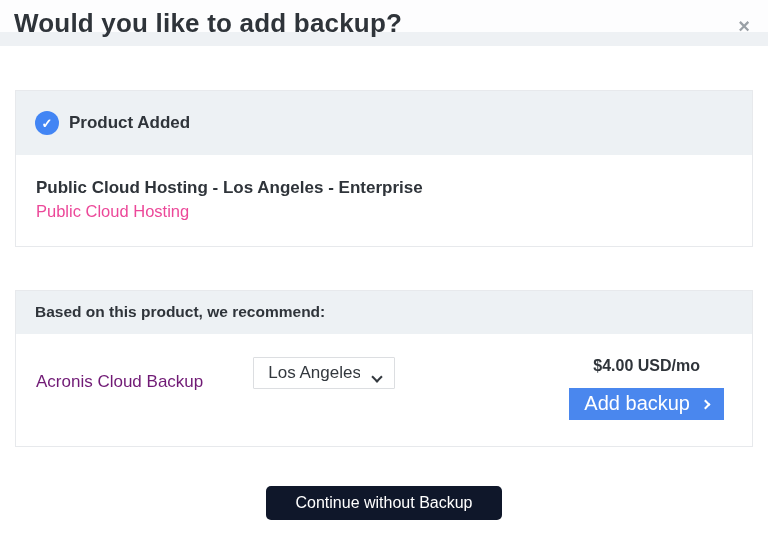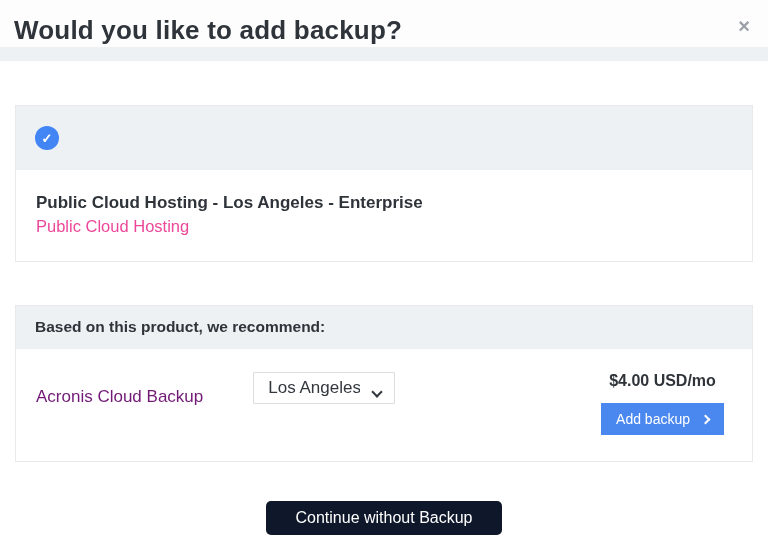--- a/index.html
+++ b/index.html
@@ -6,21 +6,21 @@
   html,body { width:768px; height:554px; }
   body {
     font-family: "Liberation Sans", sans-serif;
     background:#ffffff;
     color:#2f343a;
     position:relative;
     overflow:hidden;
   }
   
   .modal-header {
-    height:47px;
+    height:32px;
     display:flex;
     align-items:center;
     padding:14px 16px 0 14px;
     background:#fdfdfe;
     position:relative;
   }
   .modal-title {
     font-size:26px;
     font-weight:700;
     color:#2f343a;
@@ -131,21 +131,21 @@
     align-items:center;
   }
   .rec-price { font-size:16px; font-weight:700; color:#2f343a; }
   .add-backup-btn {
     margin-top:13px;
     background:#4a87ee;
     border:none;
     border-radius:0;
     color:#ffffff;
     font-family:"Liberation Sans", sans-serif;
-    font-size:14px;
+    font-size:20px;
     height:32px;
     padding:0 15px;
     display:flex;
     align-items:center;
     gap:12px;
     cursor:pointer;
   }
   .chevron-right {
     width:7px; height:7px;
     border-right:2px solid #ffffff;
@@ -179,20 +179,21 @@
 </div>
 
 <div class="divider-band"></div>
 <div class="gap-a"></div>
 
 <div class="card">
   <div class="card-header product-added-header">
     <span class="check-circle">
       <span>✓</span>
     </span>
+    <span class="card-header-label">Product Added</span>
   </div>
   <div class="product-row">
     <div>
       <div class="product-name">Public Cloud Hosting - Los Angeles - Enterprise</div>
       <div class="product-sub">Public Cloud Hosting</div>
     </div>
   </div>
 </div>
 
 <div class="gap-b"></div>

